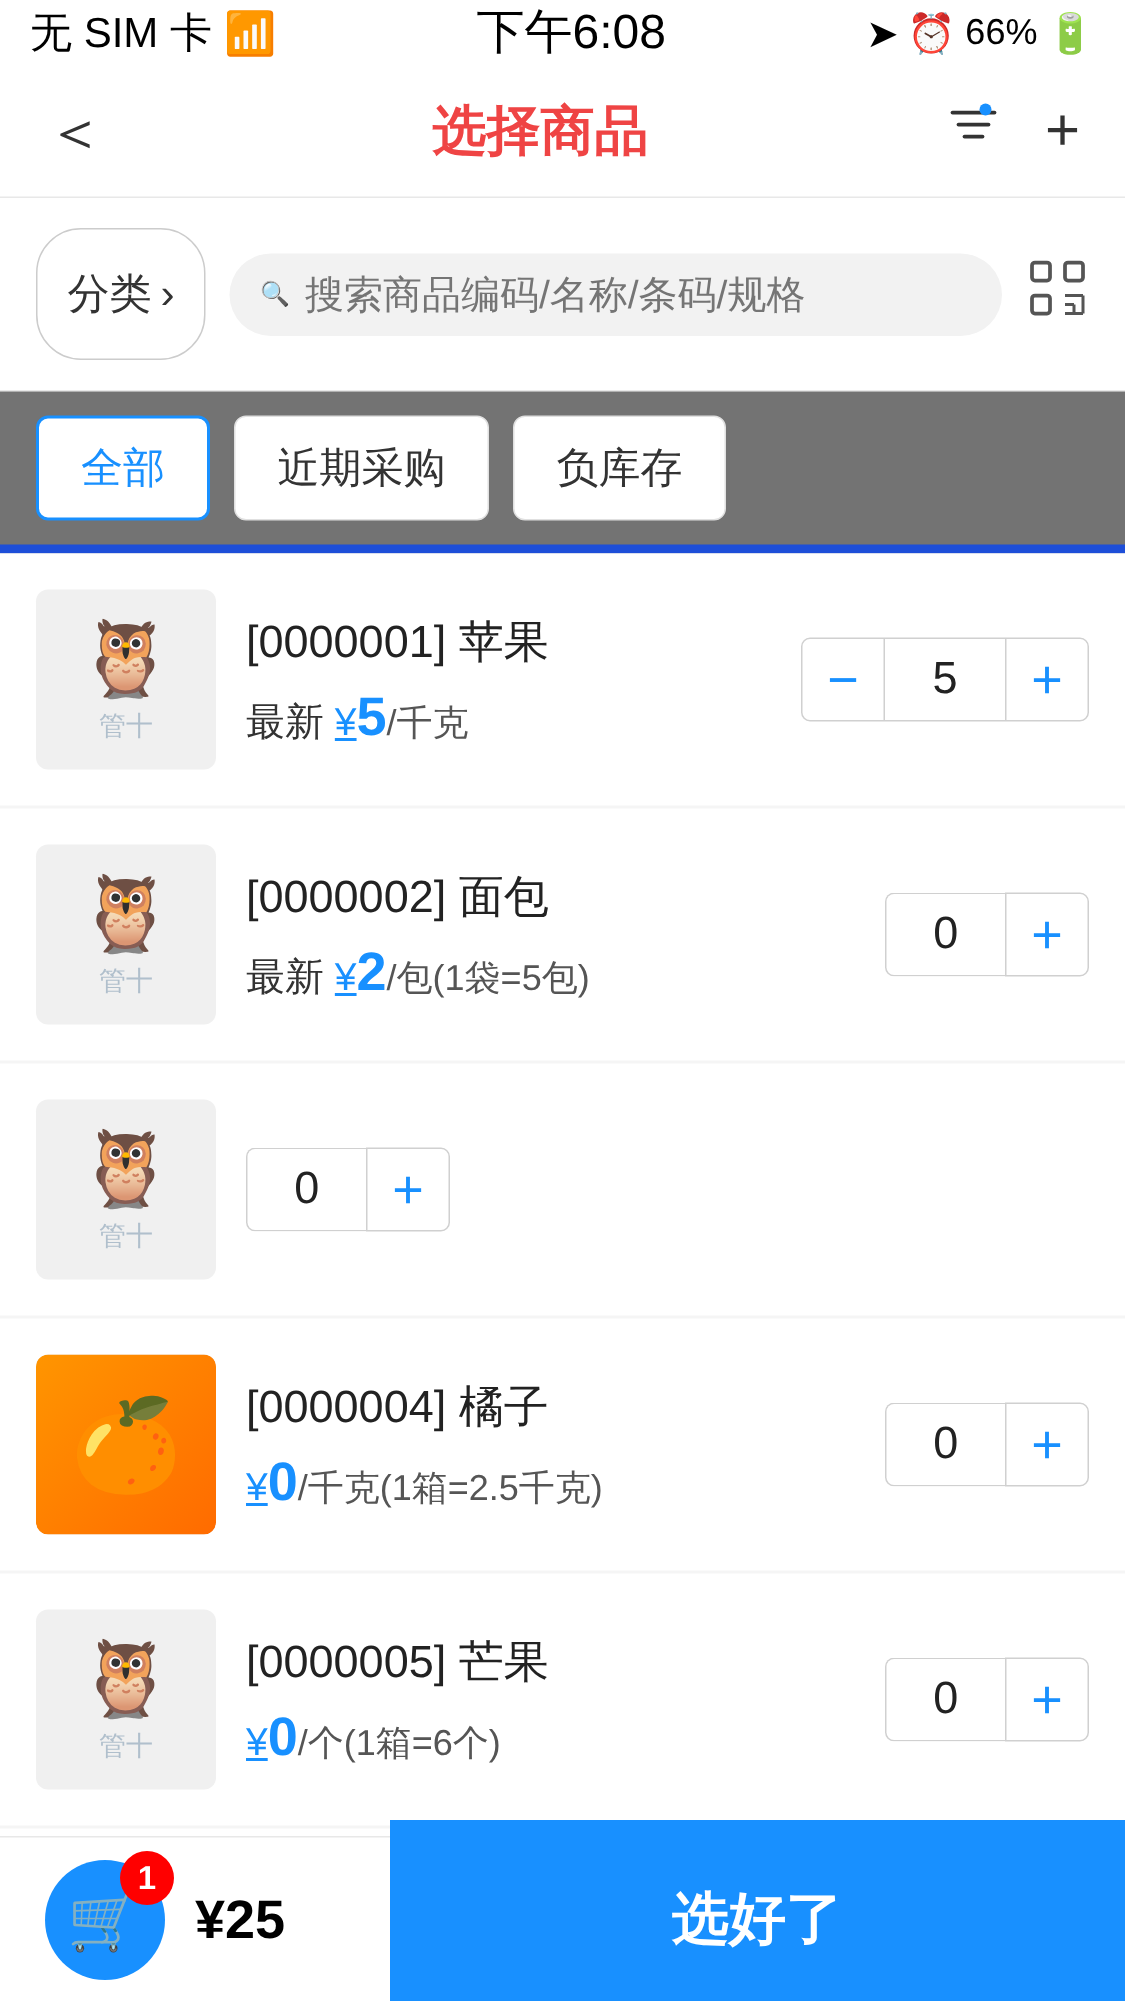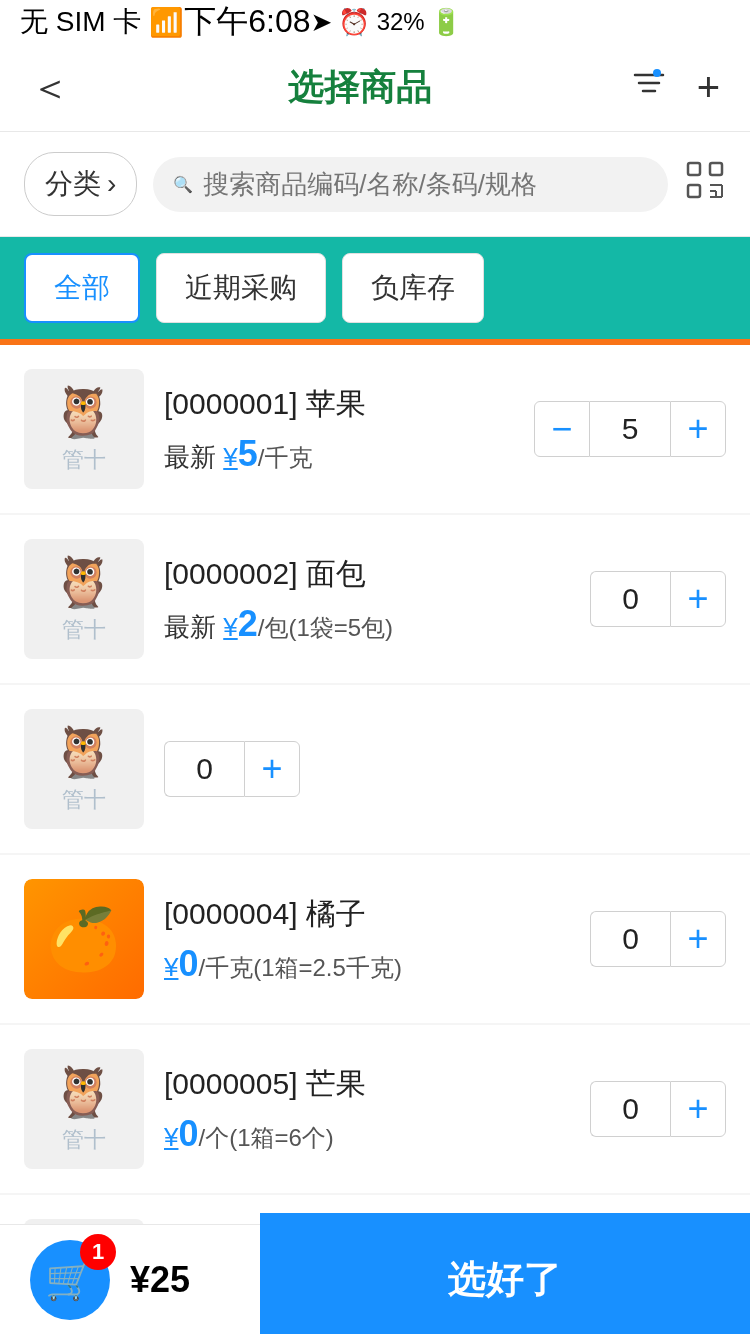--- a/index.html
+++ b/index.html
@@ -11,21 +11,21 @@
       min-height: 1334px;
       overflow-x: hidden;
     }
 
     
     .status-bar {
       background: #fff;
       height: 44px;
       display: flex;
       align-items: center;
-      justify-content: flex-start;
+      justify-content: space-between;
       padding: 0 20px;
       font-size: 28px;
     }
     .status-left {
       display: flex;
       align-items: center;
       gap: 8px;
       font-size: 28px;
       font-weight: 500;
     }
@@ -56,21 +56,21 @@
     }
     .nav-back {
       font-size: 40px;
       color: #333;
       cursor: pointer;
       width: 60px;
     }
     .nav-title {
       font-size: 36px;
       font-weight: 600;
-      color: #15803d;
+      color: #ef4444;
       font-family: Liberation Mono, monospace;
     }
     .nav-actions {
       display: flex;
       align-items: center;
       gap: 30px;
     }
     .nav-filter-icon {
       font-size: 36px;
       color: #333;
@@ -87,21 +87,21 @@
       padding: 20px 24px;
       display: flex;
       align-items: center;
       gap: 16px;
       border-bottom: 1px solid #e8e8e8;
     }
     .category-btn {
       background: #fff;
       border: 1px solid #ccc;
       border-radius: 30px;
-      padding: 12px 20px;
+      padding: 24px 20px;
       font-size: 28px;
       color: #333;
       white-space: nowrap;
       display: flex;
       align-items: center;
       gap: 6px;
       cursor: pointer;
     }
     .search-input-wrap {
       flex: 1;
@@ -121,25 +121,25 @@
       flex: 1;
     }
     .scan-icon {
       font-size: 32px;
       color: #555;
       cursor: pointer;
     }
 
     
     .tab-row {
-      background: #14b8a6;
+      background: #737373;
       display: flex;
       padding: 16px 24px;
       gap: 16px;
-      border-bottom: 6px solid #f97316;
+      border-bottom: 6px solid #1d4ed8;
     }
     .tab-btn {
       padding: 14px 28px;
       border-radius: 8px;
       font-size: 28px;
       cursor: pointer;
       border: 1px solid #e0e0e0;
       background: #fff;
       color: #333;
     }
@@ -172,21 +172,21 @@
       align-items: center;
       justify-content: center;
       overflow: hidden;
     }
     .product-img .owl-logo {
       color: #b0bfcc;
       font-size: 50px;
       text-align: center;
     }
     .owl-text {
-      font-size: 22px;
+      font-size: 18px;
       color: #b0bfcc;
       display: block;
       text-align: center;
       margin-top: 4px;
     }
     .product-info {
       flex: 1;
     }
     .product-name {
       font-size: 30px;
@@ -353,21 +353,21 @@
 
 <div class="status-bar">
   <div class="status-left">
     <span>无 SIM 卡</span>
     <span>📶</span>
   </div>
   <div class="status-center">下午6:08</div>
   <div class="status-right">
     <span>➤</span>
     <span>⏰</span>
-    <span class="battery">32%</span>
+    <span class="battery">66%</span>
     <span>🔋</span>
   </div>
 </div>
 
 <div class="nav-bar">
   <span class="nav-back">＜</span>
   <span class="nav-title">选择商品</span>
   <div class="nav-actions">
     <span class="nav-filter-icon">
       <svg width="36" height="36" viewBox="0 0 36 36" fill="none">

